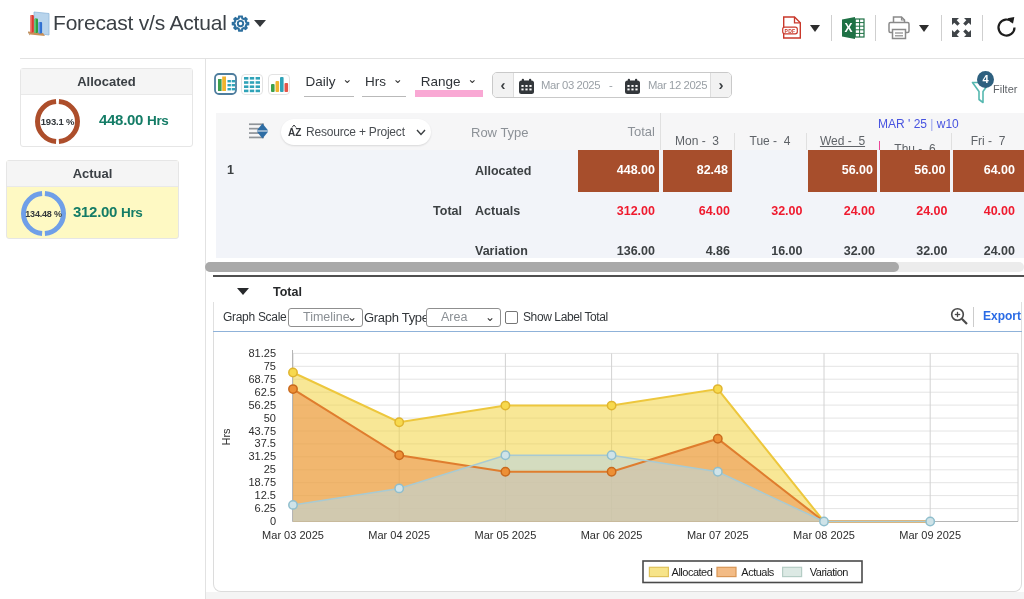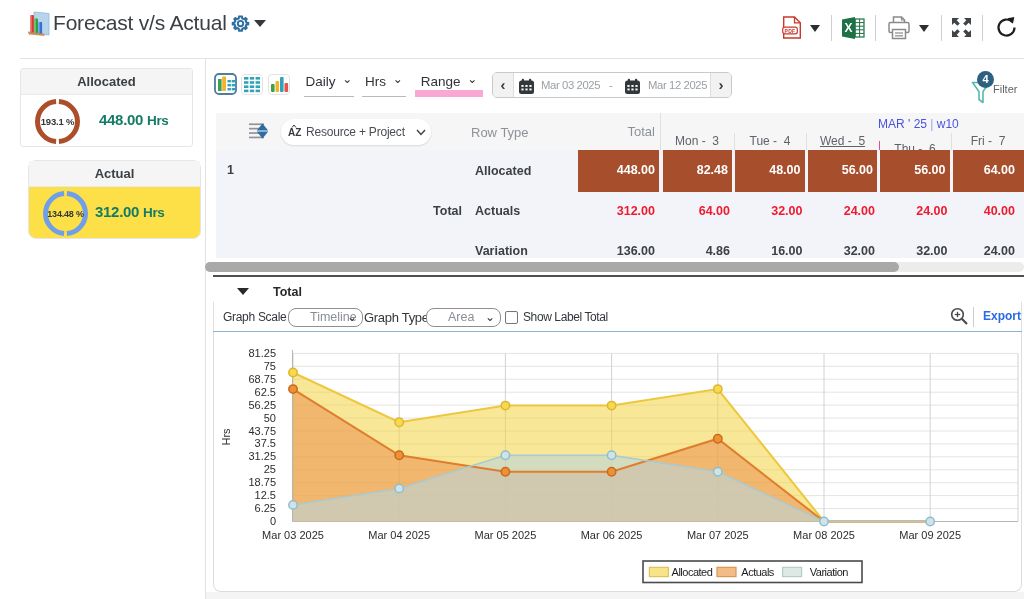--- a/index.html
+++ b/index.html
@@ -95,21 +95,21 @@
   <div style="height:26px; background:#f5f5f5; border-bottom:1px solid #e9e9e9; text-align:center; font-size:13px; font-weight:bold; color:#3b4045; line-height:26px;">Allocated</div>
   <div style="position:relative; height:52px;">
     <svg class="abs" style="left:14px; top:4px;" width="45" height="45" viewBox="0 0 45 45">
       <path d="M23.9 2.55 A20 20 0 0 1 23.9 42.45" fill="none" stroke="#ad4e2b" stroke-width="5"></path>
           <path d="M21.1 42.45 A20 20 0 0 1 21.1 2.55" fill="none" stroke="#ad4e2b" stroke-width="5"></path>
       <text x="22.5" y="26" text-anchor="middle" font-size="9.5" font-weight="bold" fill="#33383c" letter-spacing="-0.2">193.1 %</text>
     </svg>
     <div class="abs" style="left:66px; top:16px; font-size:15px; letter-spacing:-0.3px; font-weight:bold; color:#147c66;margin-left:12px;">448.00 <span style="font-size:13.5px;">Hrs</span></div>
   </div>
 </div>
-<div class="abs card" style="left:28px; top:160px; width:173px; height:79px; border:1px solid #e6e6e6; border-radius:8px; background:#fde047;">
+<div class="abs card" style="left:6px; top:160px; width:173px; height:79px; border:1px solid #e6e6e6; border-radius:3px; background:#fef9c3;">
   <div style="height:26px; background:#f5f5f5; border-bottom:1px solid #e9e9e9; text-align:center; font-size:13px; font-weight:bold; color:#3b4045; line-height:26px;">Actual</div>
   <div style="position:relative; height:52px;">
     <svg class="abs" style="left:14px; top:4px;" width="45" height="45" viewBox="0 0 45 45">
       <path d="M23.9 2.55 A20 20 0 0 1 23.9 42.45" fill="none" stroke="#6f9fe8" stroke-width="5"></path>
           <path d="M21.1 42.45 A20 20 0 0 1 21.1 2.55" fill="none" stroke="#6f9fe8" stroke-width="5"></path>
       <text x="22.5" y="26" text-anchor="middle" font-size="9" font-weight="bold" fill="#33383c" letter-spacing="-0.2">134.48 %</text>
     </svg>
     <div class="abs" style="left:66px; top:16px; font-size:15px; letter-spacing:-0.3px; font-weight:bold; color:#147c66;">312.00 <span style="font-size:13.5px;">Hrs</span></div>
   </div>
 </div>
@@ -236,21 +236,20 @@
 
   <div class="abs" style="left:3px; top:37px; width:808px; height:108px; background:#f2f4f9;"></div>
   <div class="abs" style="left:14px; top:50px; font-size:12.5px; font-weight:bold; color:#3c4043;">1</div>
   <div class="abs rowlab" style="left:262px; top:51px;">Allocated</div>
   <div class="abs" style="left:175px; top:91px; width:74px; text-align:right; font-size:12.5px; font-weight:bold; color:#3c4043;">Total</div>
   <div class="abs rowlab" style="left:262px; top:91px;">Actuals</div>
   <div class="abs rowlab" style="left:262px; top:131px;">Variation</div>
 
   <div class="abs bcell" style="left:365px; top:37px; width:81px;">448.00</div>
   <div class="abs bcell" style="left:449.5px; top:37px; width:69.5px;">82.48</div>
-  <div class="abs bcell" style="left:522px; top:37px; width:69.5px;">48.00</div>
   <div class="abs bcell" style="left:594.5px; top:37px; width:69.5px;">56.00</div>
   <div class="abs bcell" style="left:667px; top:37px; width:69.5px;">56.00</div>
   <div class="abs bcell" style="left:739.5px; top:37px; width:71.5px; padding-right:9px;">64.00</div>
 
   <div class="abs num red" style="left:366px; top:91px; width:76px;">312.00</div>
   <div class="abs num red" style="left:448px; top:91px; width:69px;">64.00</div>
   <div class="abs num red" style="left:520.5px; top:91px; width:69px;">32.00</div>
   <div class="abs num red" style="left:593px; top:91px; width:69px;">24.00</div>
   <div class="abs num red" style="left:665.5px; top:91px; width:69px;">24.00</div>
   <div class="abs num red" style="left:738px; top:91px; width:64px;">40.00</div>
@@ -385,21 +384,21 @@
   <text x="528.3" y="244" font-family="Liberation Sans" font-size="11" letter-spacing="-0.5" fill="#1d1d1d">Actuals</text>
   <rect x="569.6" y="235.3" width="19" height="9.3" fill="#dce9e4" stroke="#b5cdc5" stroke-width="1.2"></rect>
   <text x="596.8" y="244" font-family="Liberation Sans" font-size="11" letter-spacing="-0.5" fill="#1d1d1d">Variation</text>
 </svg>
 
 <div class="abs" style="left:206px; top:592px; width:818px; height:7px; background:#f4f4f4;"></div>
 
 <style>
 .sel-ul { text-align:center; }
 .car { font-size:12px; color:#333; position:relative; top:-3px; margin-left:3px; }
-.selbox { height:19px; border:1px solid #8f8f8f; border-radius:8px; background:#fff; font-size:12.5px; color:#8a8f94; padding-left:21px; line-height:17px; }
+.selbox { height:19px; border:1px solid #8f8f8f; border-radius:3px; background:#fff; font-size:12.5px; color:#8a8f94; padding-left:14px; line-height:17px; }
 .selbox:after { content:"\2304"; position:absolute; right:5px; top:0px; color:#333; font-size:12px; }
 .subh { height:18px; font-size:12px; color:#5f6368; text-align:center; line-height:16px; }
 .rowlab { font-size:12.5px; font-weight:bold; color:#3c4043; }
 .bcell { height:42px; background:#a74e2c; color:#fff; font-size:12.5px; font-weight:bold; text-align:right; padding:13px 4px 0 0; }
 .num { text-align:right; font-size:12.5px; font-weight:bold; color:#3c4043; }
 .red { color:#ef1a2e; }
 </style>
 </div>
 
 </body></html>

